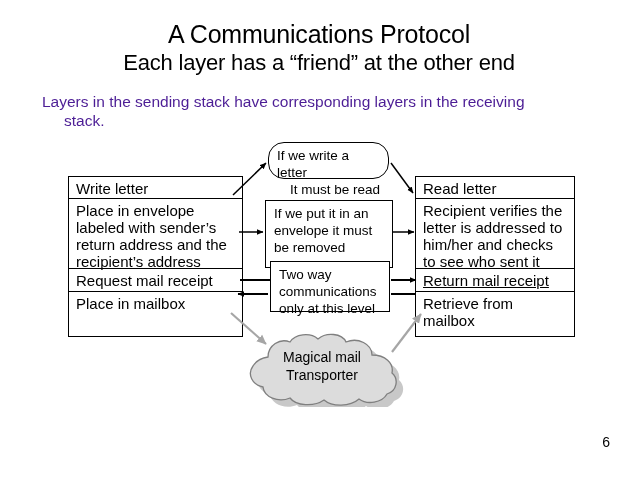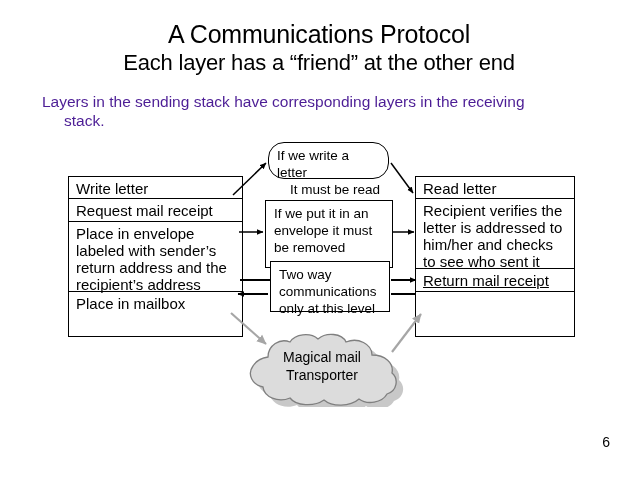--- a/index.html
+++ b/index.html
@@ -160,29 +160,30 @@
   <path d="M268,294 L238,294" stroke="#000" stroke-width="2" fill="none" marker-end="url(#ah-black)"></path>
   <path d="M416,294 L391,294" stroke="#000" stroke-width="2" fill="none"></path>
 
   <path d="M231,313 L266,344" stroke="#a6a6a6" stroke-width="2.2" fill="none" marker-end="url(#ah-gray)"></path>
 
   <path d="M392,352 L421,314" stroke="#a6a6a6" stroke-width="2.2" fill="none" marker-end="url(#ah-gray)"></path>
 </svg>
 
 <div class="stack stack-left">
   <div class="layer-row" style="height:22px;">Write letter</div>
+  <div class="layer-row" style="height:70px;">Place in envelope labeled with sender’s return address and the recipient’s address</div>
   <div class="layer-row" style="height:23px;">Request mail receipt</div>
-  <div class="layer-row" style="height:70px;">Place in envelope labeled with sender’s return address and the recipient’s address</div>
   <div class="layer-row no-rule" style="height:43px;">Place in mailbox</div>
 </div>
 
 <div class="stack stack-right">
   <div class="layer-row" style="height:22px;">Read letter</div>
   <div class="layer-row" style="height:70px;">Recipient verifies the letter is addressed to him/her and checks to see who sent it</div>
   <div class="layer-row" style="height:23px;text-decoration:underline;">Return mail receipt</div>
+  <div class="layer-row no-rule" style="height:43px;">Retrieve from mailbox</div>
 </div>
 
 <div class="callout callout-1">
   <span class="l1">If we write a letter</span>
   <span class="l2">It must be read</span>
 </div>
 
 <div class="callout callout-2">If we put it in an envelope it must be removed</div>
 
 <div class="callout callout-3">Two way communications only at this level</div>

